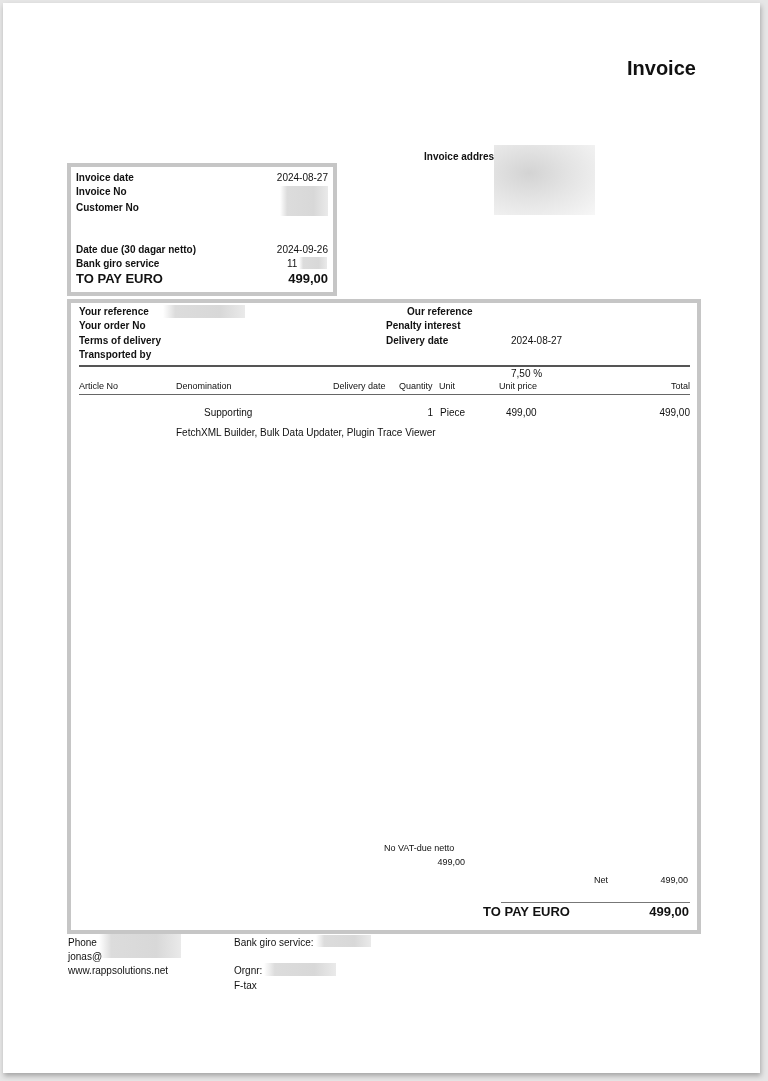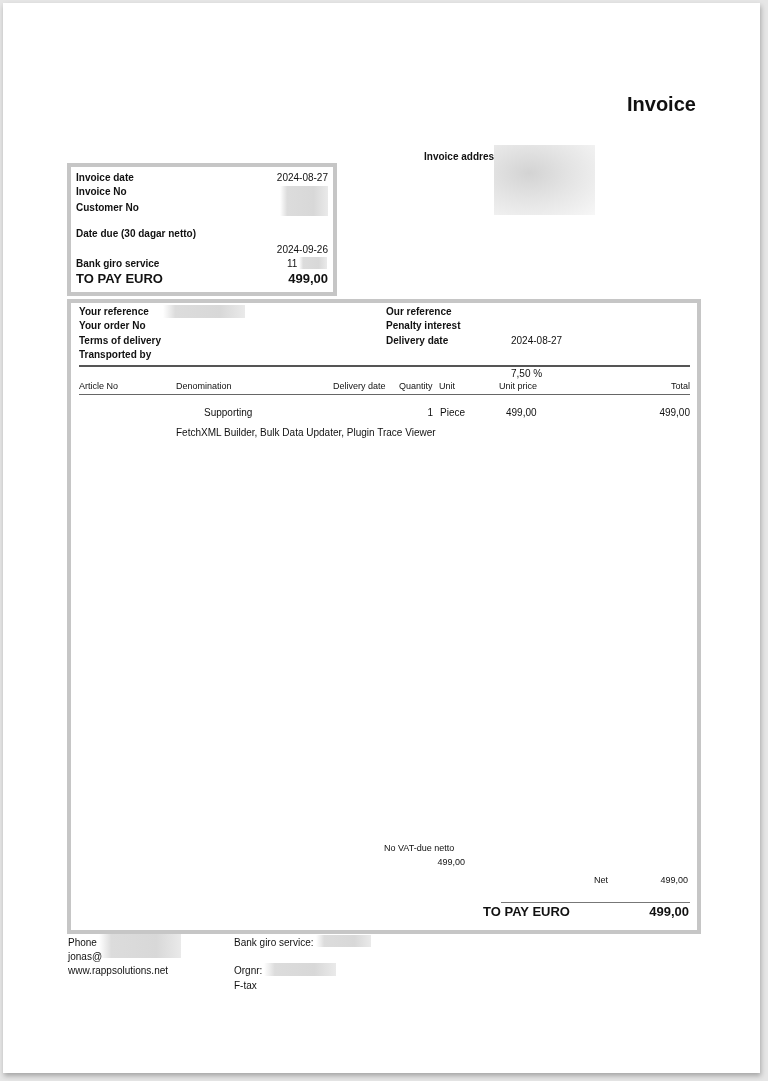--- a/index.html
+++ b/index.html
@@ -26,21 +26,21 @@
   .logo .rapp {
     position: absolute; left: 14px; top: 22px; font-size: 70px; line-height: 70px; color: #f5f531; font-weight: bold; letter-spacing: -1px;
   }
   .logo svg { position: absolute; left: 0; top: 0; }
   .blur {
     background: radial-gradient(ellipse at 35% 40%, #d3d3d3 0%, #e4e4e4 45%, #f7f7f7 100%);
   }
   .hblur {
     background: linear-gradient(90deg, #fff 0%, #dcdcdc 15%, #d8d8d8 70%, #eaeaea 100%);
   }
-  .title { position: absolute; left: 624px; top: 54px; font-size: 20px; font-weight: bold; margin-top: 36px; }
+  .title { position: absolute; left: 624px; top: 54px; font-size: 20px; font-weight: bold; }
   .lbl { font-size: 10px; font-weight: bold; white-space: nowrap; }
   .txt { font-size: 10px; white-space: nowrap; text-align: right; }
   .sm { font-size: 9px; white-space: nowrap; }
   .box1 {
     position: absolute; left: 64px; top: 160px; width: 262px; height: 125px; border: 4px solid #c6c6c6;
   }
   .box2 {
     position: absolute; left: 64px; top: 296px; width: 626px; height: 627px; border: 4px solid #c6c6c6;
   }
   .rule { position: absolute; background: #555; }
@@ -57,37 +57,37 @@
 
   <div class="abs lbl" style="left:412px; top:148px;padding-left:9px;">Invoice address</div>
   <div class="abs blur" style="left:491px; top:142px; width:101px; height:70px;"></div>
 
   <div class="box1"></div>
   <div class="abs lbl" style="left:73px; top:169px;">Invoice date</div>
   <div class="abs txt r" style="left:260px; top:169px; width:65px;">2024-08-27</div>
   <div class="abs lbl" style="left:73px; top:183px;">Invoice No</div>
   <div class="abs lbl" style="left:73px; top:199px;">Customer No</div>
   <div class="abs hblur" style="left:277px; top:183px; width:48px; height:30px;"></div>
-  <div class="abs lbl" style="left:73px; top:225px;">Date due (30 dagar netto)</div>
+  <div class="abs lbl" style="left:73px; top:241px;">Date due (30 dagar netto)</div>
   <div class="abs txt r" style="left:260px; top:241px; width:65px;">2024-09-26</div>
   <div class="abs lbl" style="left:73px; top:255px;">Bank giro service</div>
   <div class="abs txt" style="left:284px; top:255px;">11</div>
   <div class="abs hblur" style="left:296px; top:254px; width:28px; height:12px;"></div>
   <div class="abs big" style="left:73px; top:268px;">TO PAY EURO</div>
   <div class="abs big r" style="left:255px; top:268px; width:70px;">499,00</div>
 
   <div class="box2"></div>
 
   <div class="abs lbl" style="left:76px; top:303px;">Your reference</div>
   <div class="abs hblur" style="left:160px; top:302px; width:82px; height:13px;"></div>
   <div class="abs lbl" style="left:76px; top:317px;">Your order No</div>
   <div class="abs lbl" style="left:76px; top:332px;">Terms of delivery</div>
   <div class="abs lbl" style="left:76px; top:346px;">Transported by</div>
 
-  <div class="abs lbl" style="left:383px; top:303px;">Our reference</div>
+  <div class="abs lbl" style="left:404px; top:303px;">Our reference</div>
   <div class="abs lbl" style="left:383px; top:317px;">Penalty interest</div>
   <div class="abs txt" style="left:508px; top:317px;margin-top:48px;">7,50 %</div>
   <div class="abs lbl" style="left:383px; top:332px;">Delivery date</div>
   <div class="abs txt" style="left:508px; top:332px;">2024-08-27</div>
 
   <div class="rule" style="left:76px; top:362px; width:611px; height:2px;"></div>
 
   <div class="abs sm" style="left:76px; top:378px;">Article No</div>
   <div class="abs sm" style="left:173px; top:378px;">Denomination</div>
   <div class="abs sm" style="left:330px; top:378px;">Delivery date</div>

